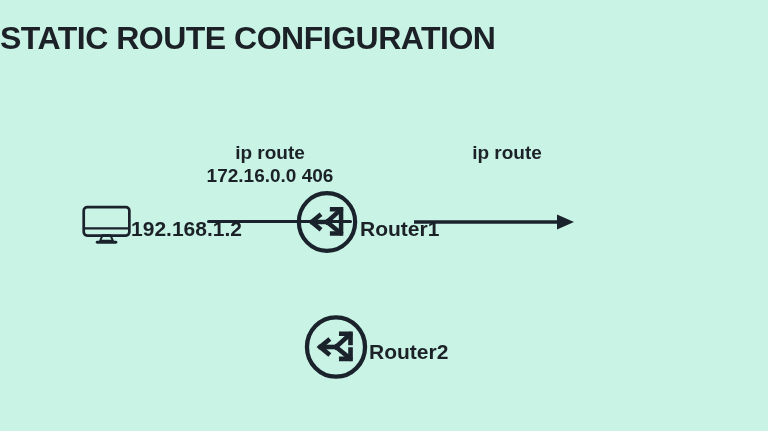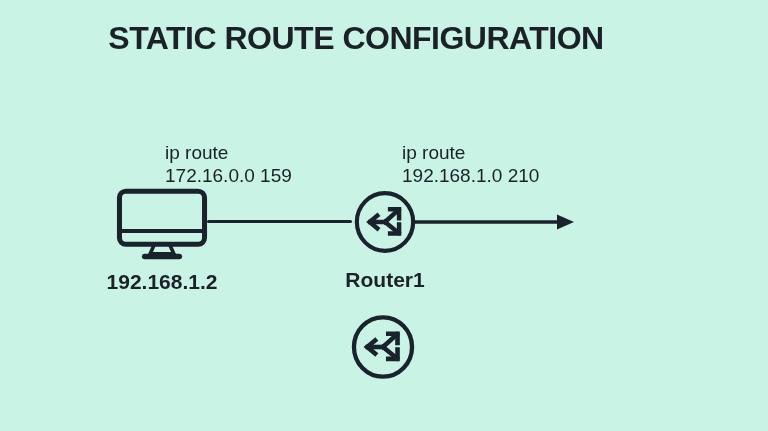--- a/index.html
+++ b/index.html
@@ -16,60 +16,60 @@
   }
   .stage {
     position: relative;
     width: 768px; height: 431px;
     background: var(--background);
     color: var(--text);
   }
   .title {
     position: absolute;
     left: 0; top: 20px; width: 712px;
-    text-align: center;
     font-size: 32px;
     font-weight: 800;
     letter-spacing: -0.5px;
     color: var(--text);
   }
   .node {
     position: absolute;
     display: flex;
-    flex-direction: column;
+    flex-direction: row;
     align-items: center;
   }
   .node-label {
     font-size: 21px;
     font-weight: 600;
     color: var(--text);
     white-space: nowrap;
   }
   .pc-left   { left: 82px;  top: 188px; width: 160px; }
   .pc-right  { left: 538px; top: 188px; width: 170px; }
-  .router-1  { left: 305px; top: 190px; width: 160px; justify-content: center; }
+  .router-1  { left: 294px; top: 190px; width: 160px; }
   .router-2  { left: 303px; top: 313px; width: 160px; }
   .pc-left  .node-label,
   .pc-right .node-label { margin-top: 7px; }
   .router-1 .node-label { margin-top: 14px; }
   .router-2 .node-label { margin-top: 9px; }
 
   .computer-svg { width: 92px; height: 75px; display: block; }
   .router-svg-1 { width: 66px; height: 64px; display: block; }
   .router-svg-2 { width: 66px; height: 68px; display: block; }
 
   .svg-fill   { fill: var(--device-fill); }
   .svg-stroke { stroke: var(--outline); fill: none; }
   .svg-solid  { fill: var(--outline); }
 
   .caption {
     position: absolute;
     width: 210px;
+    text-align: center;
     font-size: 19px;
-    font-weight: 400;
+    font-weight: 700;
     line-height: 23px;
     color: var(--text);
     white-space: nowrap;
   }
   .caption-left  { left: 165px; top: 141px; }
   .caption-right { left: 402px; top: 141px; }
   .caption div { width: 210px; }
 
   .link-plain {
     position: absolute;
@@ -87,26 +87,25 @@
 </style>
 </head>
 <body>
 
 <div class="stage">
 
   <div class="title">STATIC ROUTE CONFIGURATION</div>
 
   <div class="caption caption-left">
     <div>ip route</div>
-    <div>172.16.0.0 159</div>
+    <div>172.16.0.0 406</div>
   </div>
 
   <div class="caption caption-right">
     <div>ip route</div>
-    <div>192.168.1.0 210</div>
   </div>
 
   <div class="link-plain"></div>
 
   <svg class="link-arrow" viewBox="0 0 160 20">
     <line class="svg-stroke" x1="0" y1="10" x2="146" y2="10" stroke-width="3.4"></line>
     <polygon class="svg-solid" points="160,10 143,2.5 143,17.5"></polygon>
   </svg>
 
   <div class="node pc-left">
@@ -140,15 +139,16 @@
       <ellipse class="svg-fill svg-stroke" cx="50" cy="50" rx="44" ry="45" stroke-width="6.5"></ellipse>
       <g class="svg-stroke" stroke-width="7" stroke-linecap="square" stroke-linejoin="miter">
         <line x1="50" y1="50" x2="27" y2="50"></line>
         <polyline points="38,40 26,50 38,60" fill="none"></polyline>
         <line x1="50" y1="50" x2="71" y2="31"></line>
         <polyline points="58,30 72,30 72,44" fill="none"></polyline>
         <line x1="50" y1="50" x2="71" y2="67"></line>
         <polyline points="72,54 72,68 58,68" fill="none"></polyline>
       </g>
     </svg>
+    <div class="node-label">Router2</div>
   </div>
 
 </div>
 
 </body></html>

